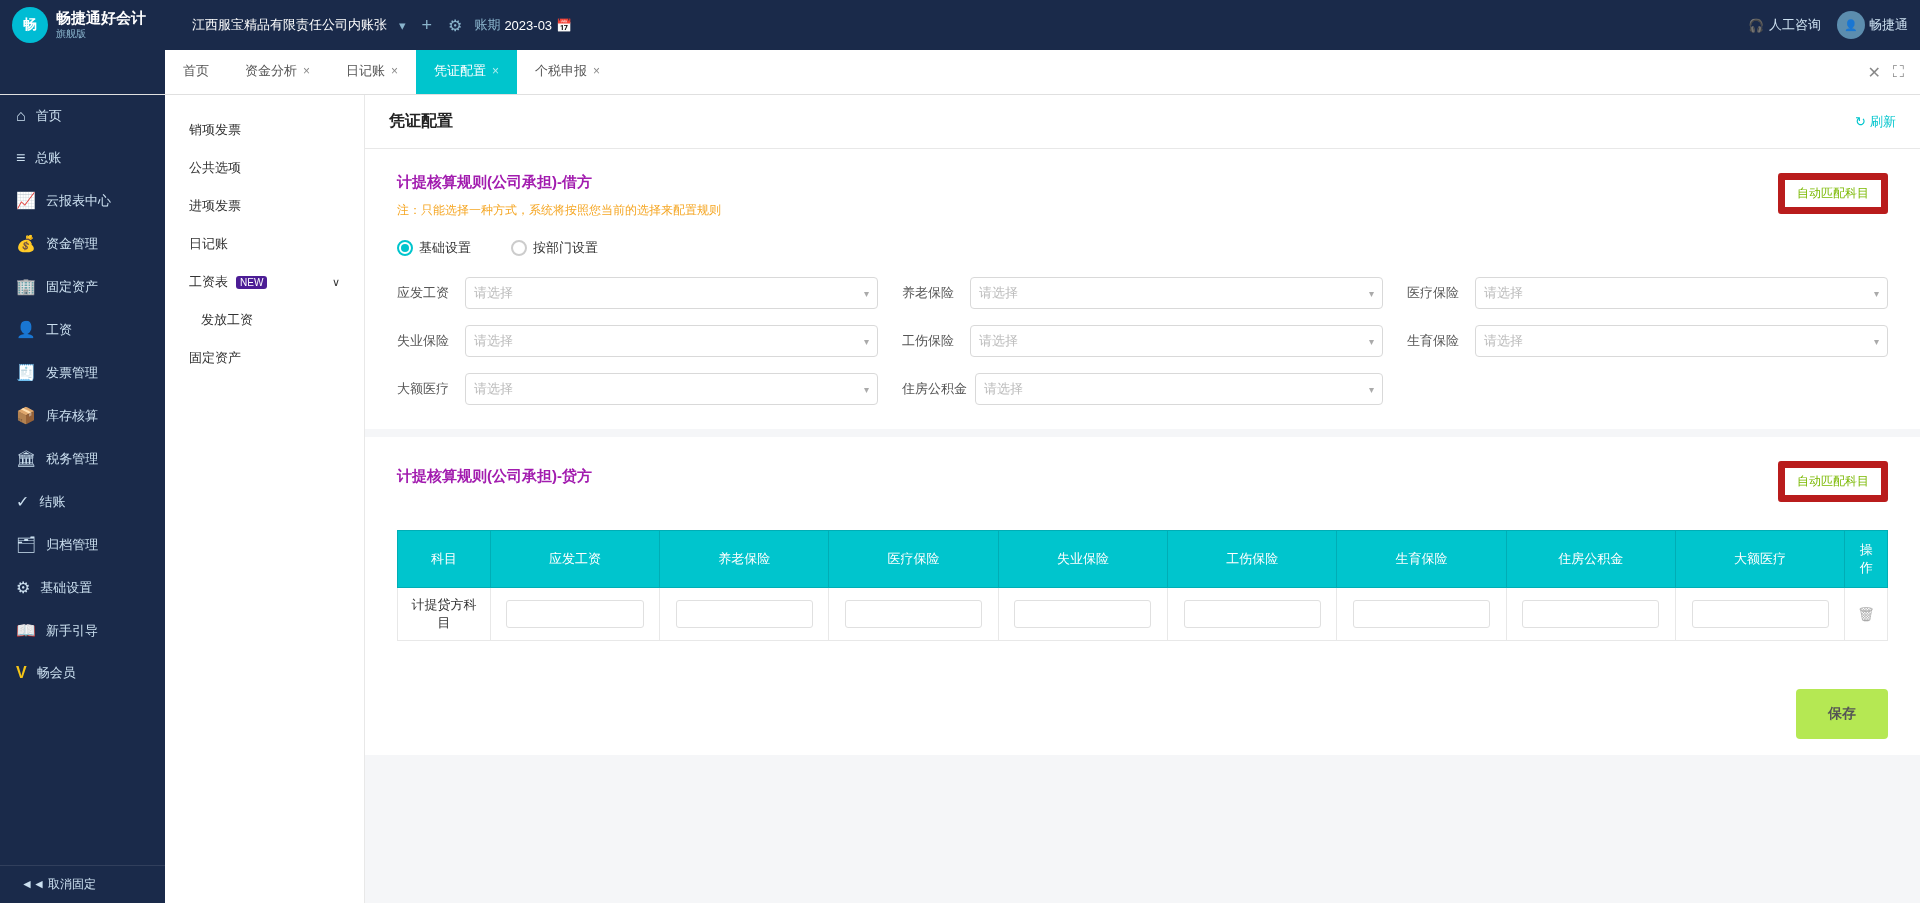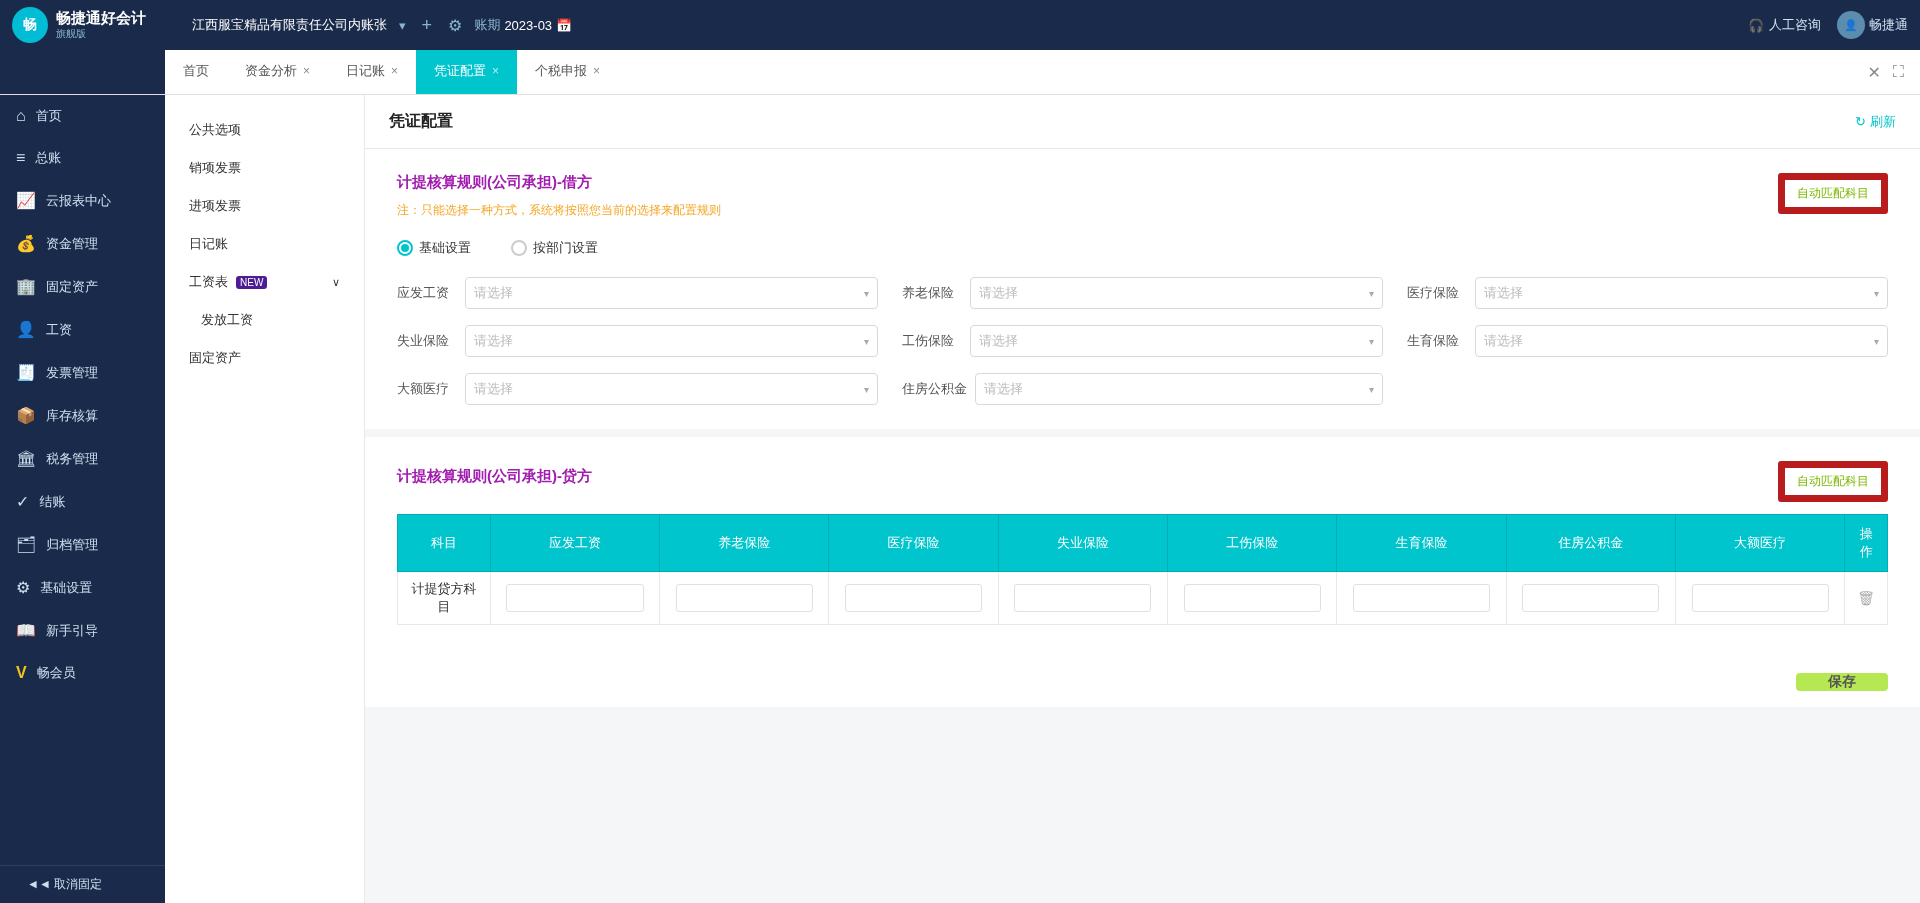--- a/index.html
+++ b/index.html
@@ -213,21 +213,21 @@
 
     
     .table-section {
       background: #fff;
       padding: 24px 32px 32px;
     }
     .table-section-header {
       display: flex;
       align-items: center;
       justify-content: space-between;
-      margin-bottom: 12px;
+      margin-bottom: 28px;
     }
     .data-table { width: 100%; border-collapse: collapse; }
     .data-table th {
       background: #00c5cd;
       color: white;
       padding: 10px 8px;
       text-align: center;
       font-size: 13px;
       font-weight: normal;
       border: 1px solid #00adb5;
@@ -253,21 +253,21 @@
     .save-btn-area {
       display: flex;
       justify-content: flex-end;
       padding: 16px 32px;
       background: #fff;
     }
     .save-btn {
       background: #b5e853;
       color: #555;
       border: none;
-      padding: 0 32px;
+      padding: 16px 32px;
       font-size: 14px;
       font-weight: bold;
       border-radius: 4px;
       cursor: pointer;
     }
 
     
     .main-content::-webkit-scrollbar { width: 6px; }
     .main-content::-webkit-scrollbar-track { background: #f0f0f0; }
     .main-content::-webkit-scrollbar-thumb { background: #ccc; border-radius: 3px; }
@@ -391,33 +391,33 @@
       <span>基础设置</span>
     </div>
     <div class="sidebar-item">
       <span class="icon">📖</span>
       <span>新手引导</span>
     </div>
     <div class="sidebar-item">
       <span class="icon" style="color:#f5c518; font-weight:bold;">V</span>
       <span>畅会员</span>
     </div>
-    <div style="position:absolute; bottom:0; width:165px; padding:10px 27px; background:#1a2a4a; color:#cce0f0; display:flex; align-items:flex-start; gap:6px; cursor:pointer; font-size:12px; border-top:1px solid rgba(255,255,255,0.1);">
+    <div style="position:absolute; bottom:0; width:165px; padding:10px 21px; background:#1a2a4a; color:#cce0f0; display:flex; align-items:flex-start; gap:6px; cursor:pointer; font-size:12px; border-top:1px solid rgba(255,255,255,0.1);">
       <span>◄◄ 取消固定</span>
     </div>
   </div>
 
   <div class="content-area">
 
     <div class="left-panel">
       <div class="left-panel-item">
+        <span>销项发票</span>
+      </div>
+      <div class="left-panel-item">
         <span>公共选项</span>
-      </div>
-      <div class="left-panel-item">
-        <span>销项发票</span>
       </div>
       <div class="left-panel-item">
         <span>进项发票</span>
       </div>
       <div class="left-panel-item">
         <span>日记账</span>
       </div>
       <div class="left-panel-item" style="justify-content:center;">
         <div style="display:flex; align-items:center; gap:4px;">
           <span>工资表</span>

